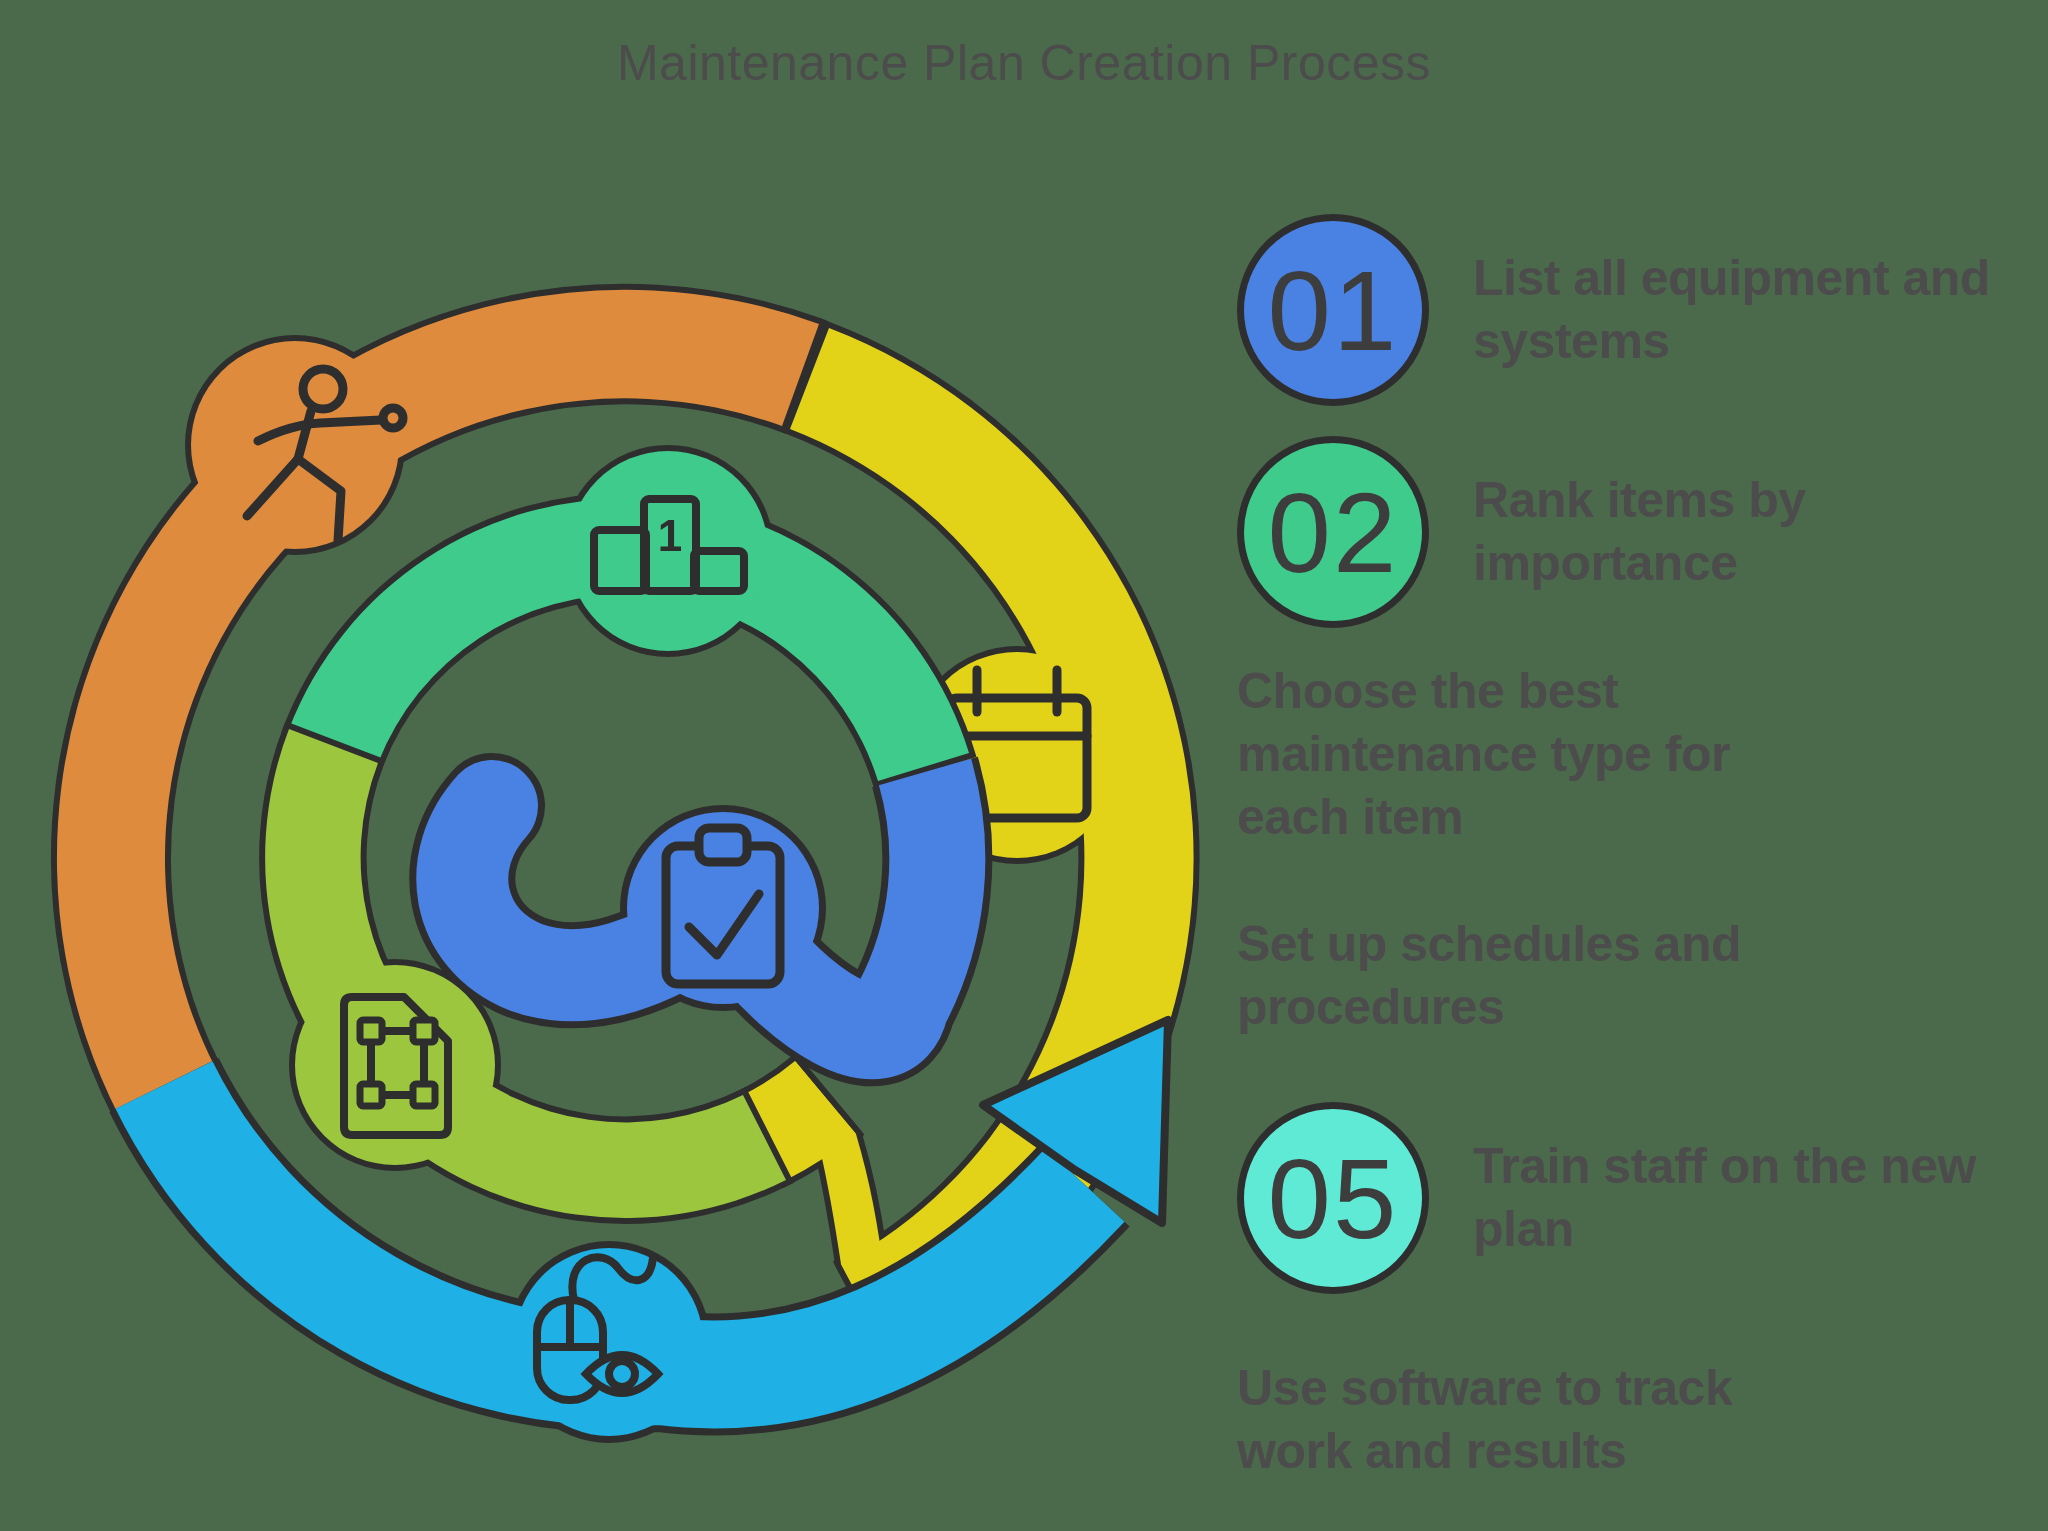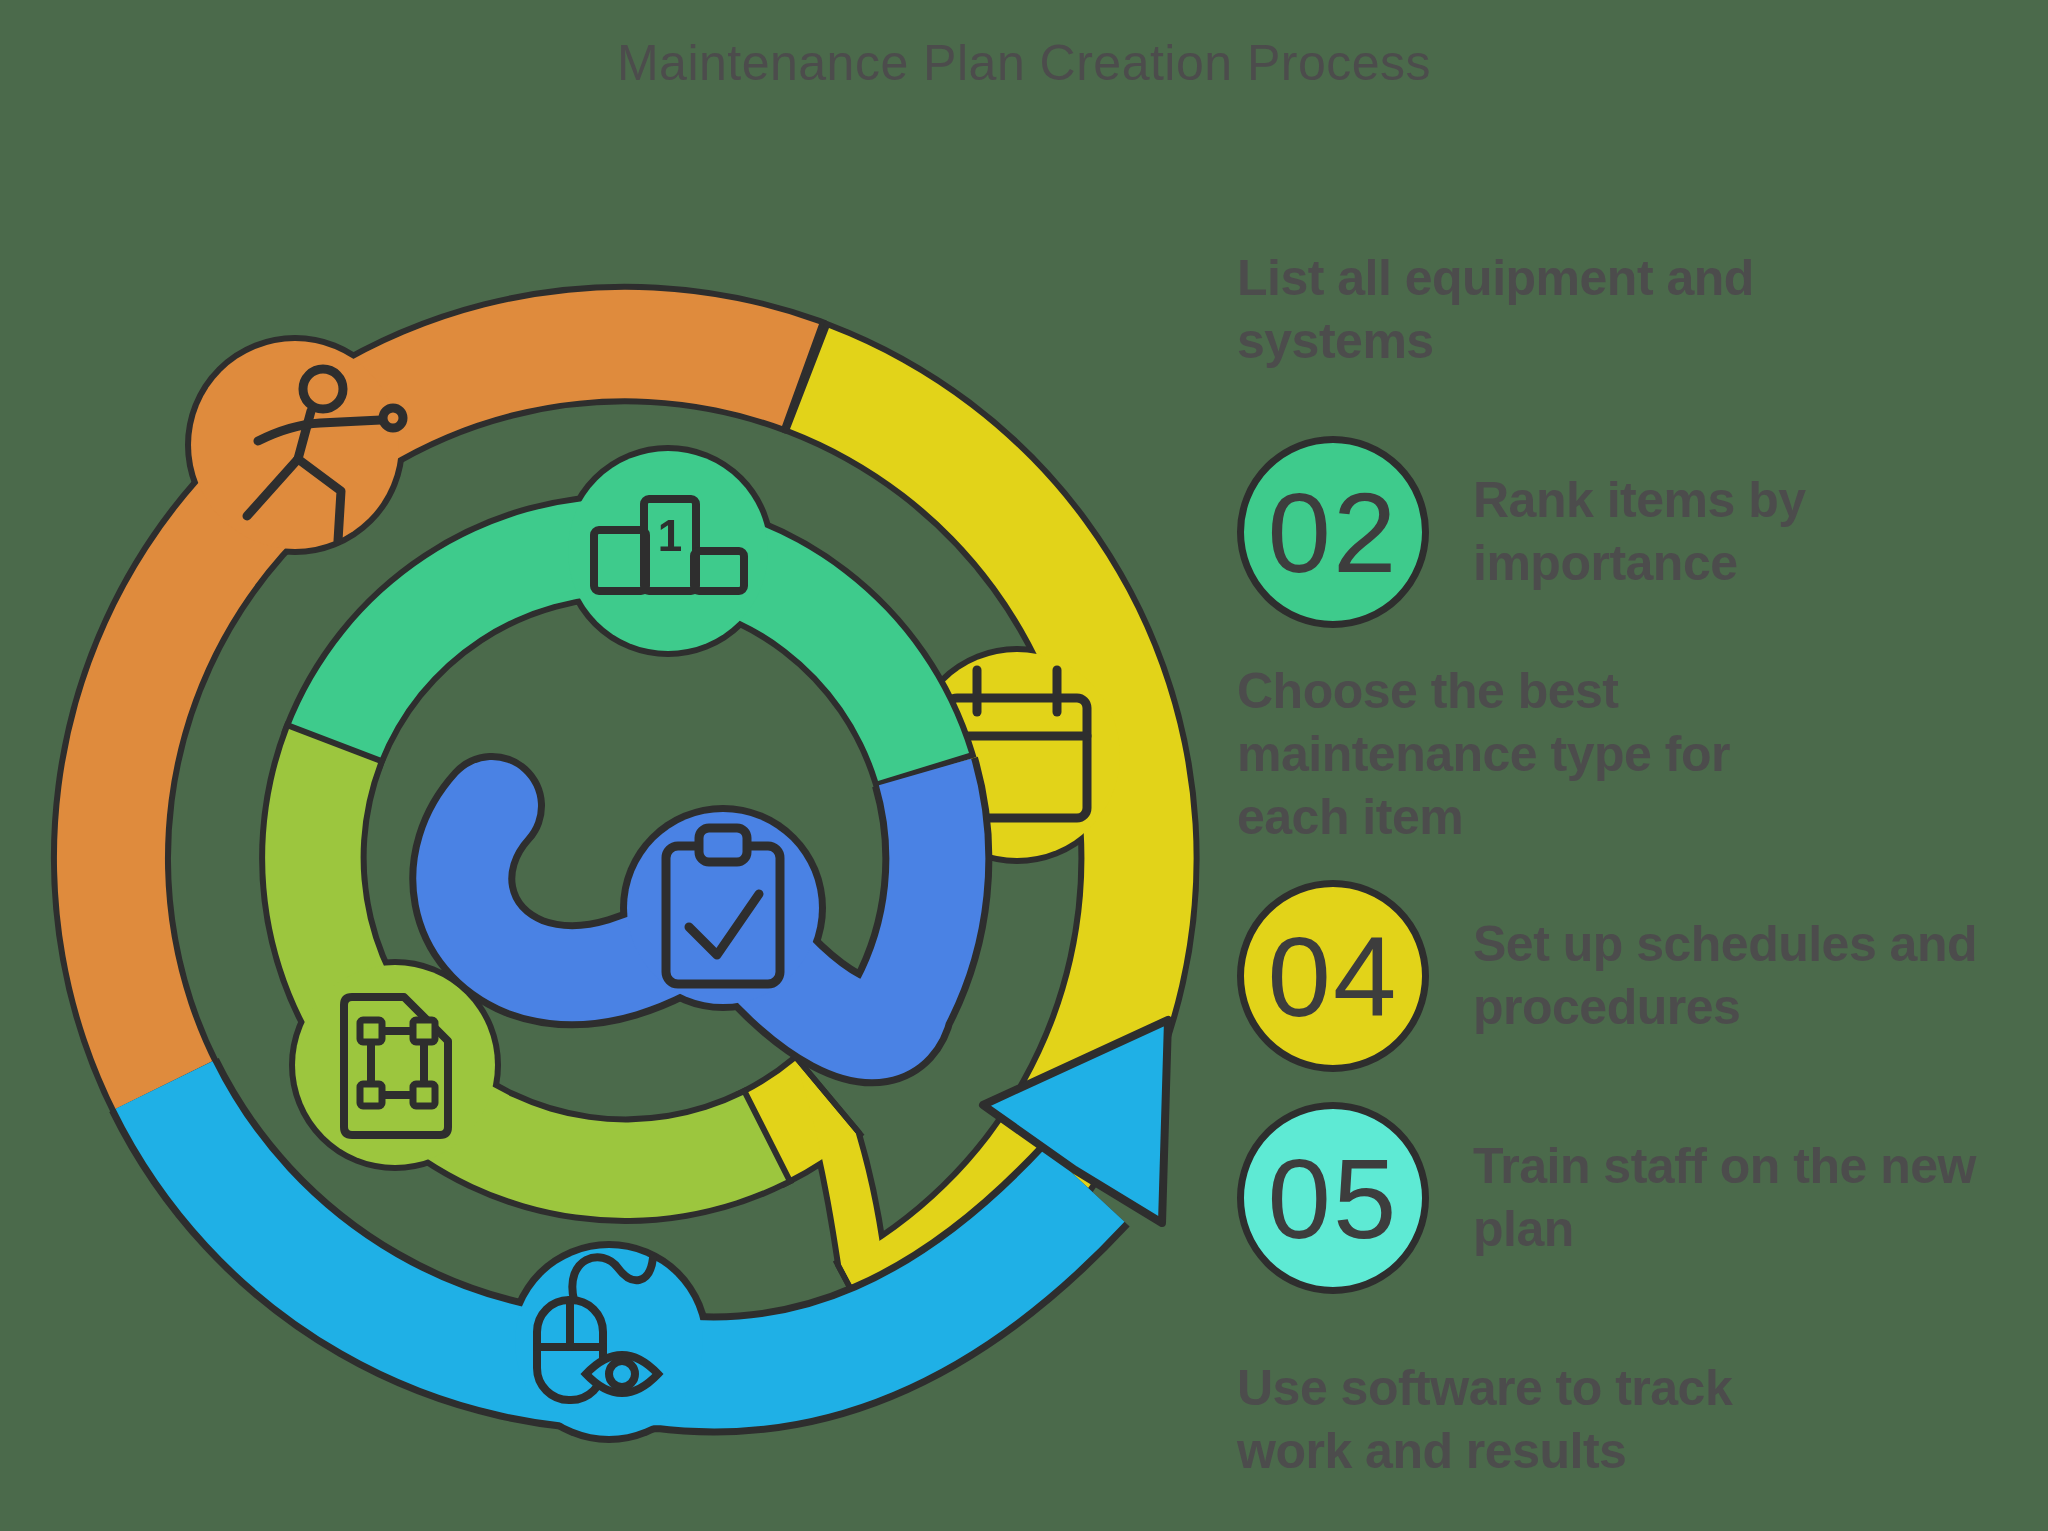--- a/index.html
+++ b/index.html
@@ -145,38 +145,38 @@
         <path class="ic" d="M537,1347 L603,1347"></path>
         <path class="ic" d="M570,1300 V1347"></path>
         <path class="ic" d="M574,1300 C564,1258 602,1246 618,1268 C632,1287 650,1284 653,1258"></path>
         <path class="icfill-cyan" d="M586,1374 Q622,1336 658,1374 Q622,1412 586,1374 Z"></path>
         <circle class="ic" cx="622" cy="1374" r="13"></circle>
       </g>
     </g>
   </svg>
 
   <div class="step" style="top:214px">
+    <div class="badge" style="background: rgb(74, 130, 228);">
+      <span>01</span>
+    </div>
     <div class="lbl">List all equipment and systems</div>
   </div>
 
   <div class="step" style="top:436px">
     <div class="badge" style="background: rgb(62, 203, 140); text-align: right;">
       <span>02</span>
     </div>
     <div class="lbl">Rank items by importance</div>
   </div>
 
   <div class="step" style="top:658px">
     <div class="lbl">Choose the best maintenance type for each item</div>
   </div>
 
   <div class="step" style="top:880px">
-    <div class="badge" style="background: rgb(226, 211, 25);">
-      <span>04</span>
-    </div>
     <div class="lbl">Set up schedules and procedures</div>
   </div>
 
   <div class="step" style="top:1102px">
     <div class="badge" style="background: #5eead4;">
       <span>05</span>
     </div>
     <div class="lbl">Train staff on the new plan</div>
   </div>
 

